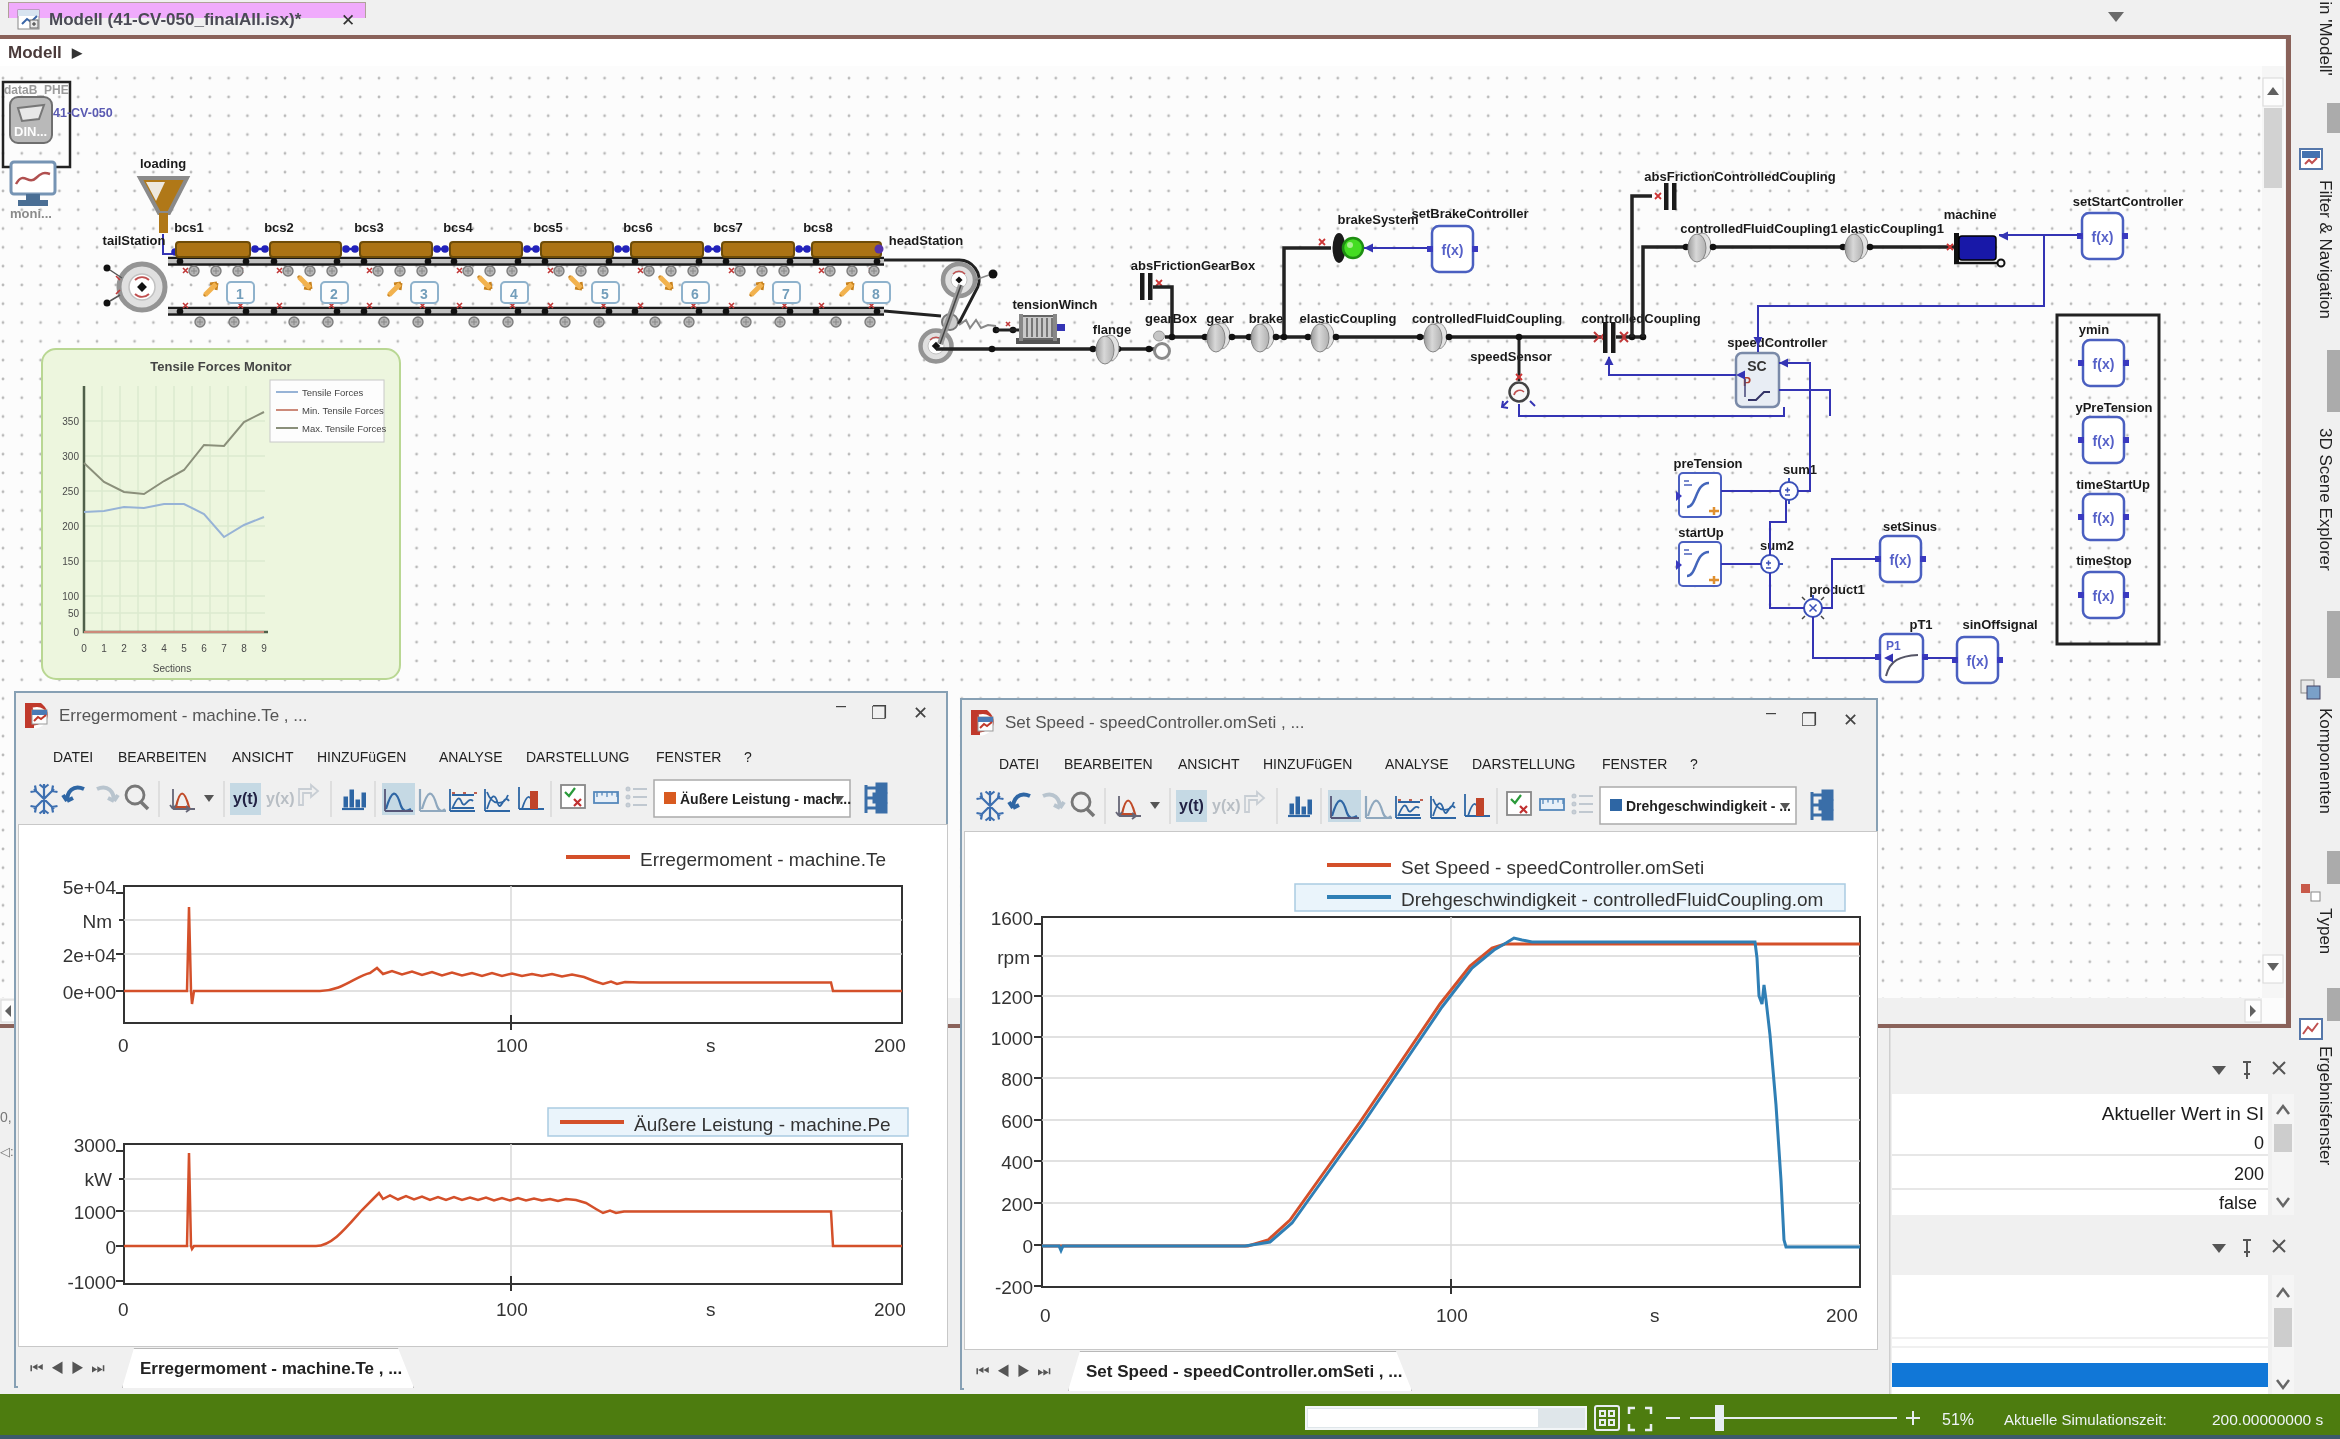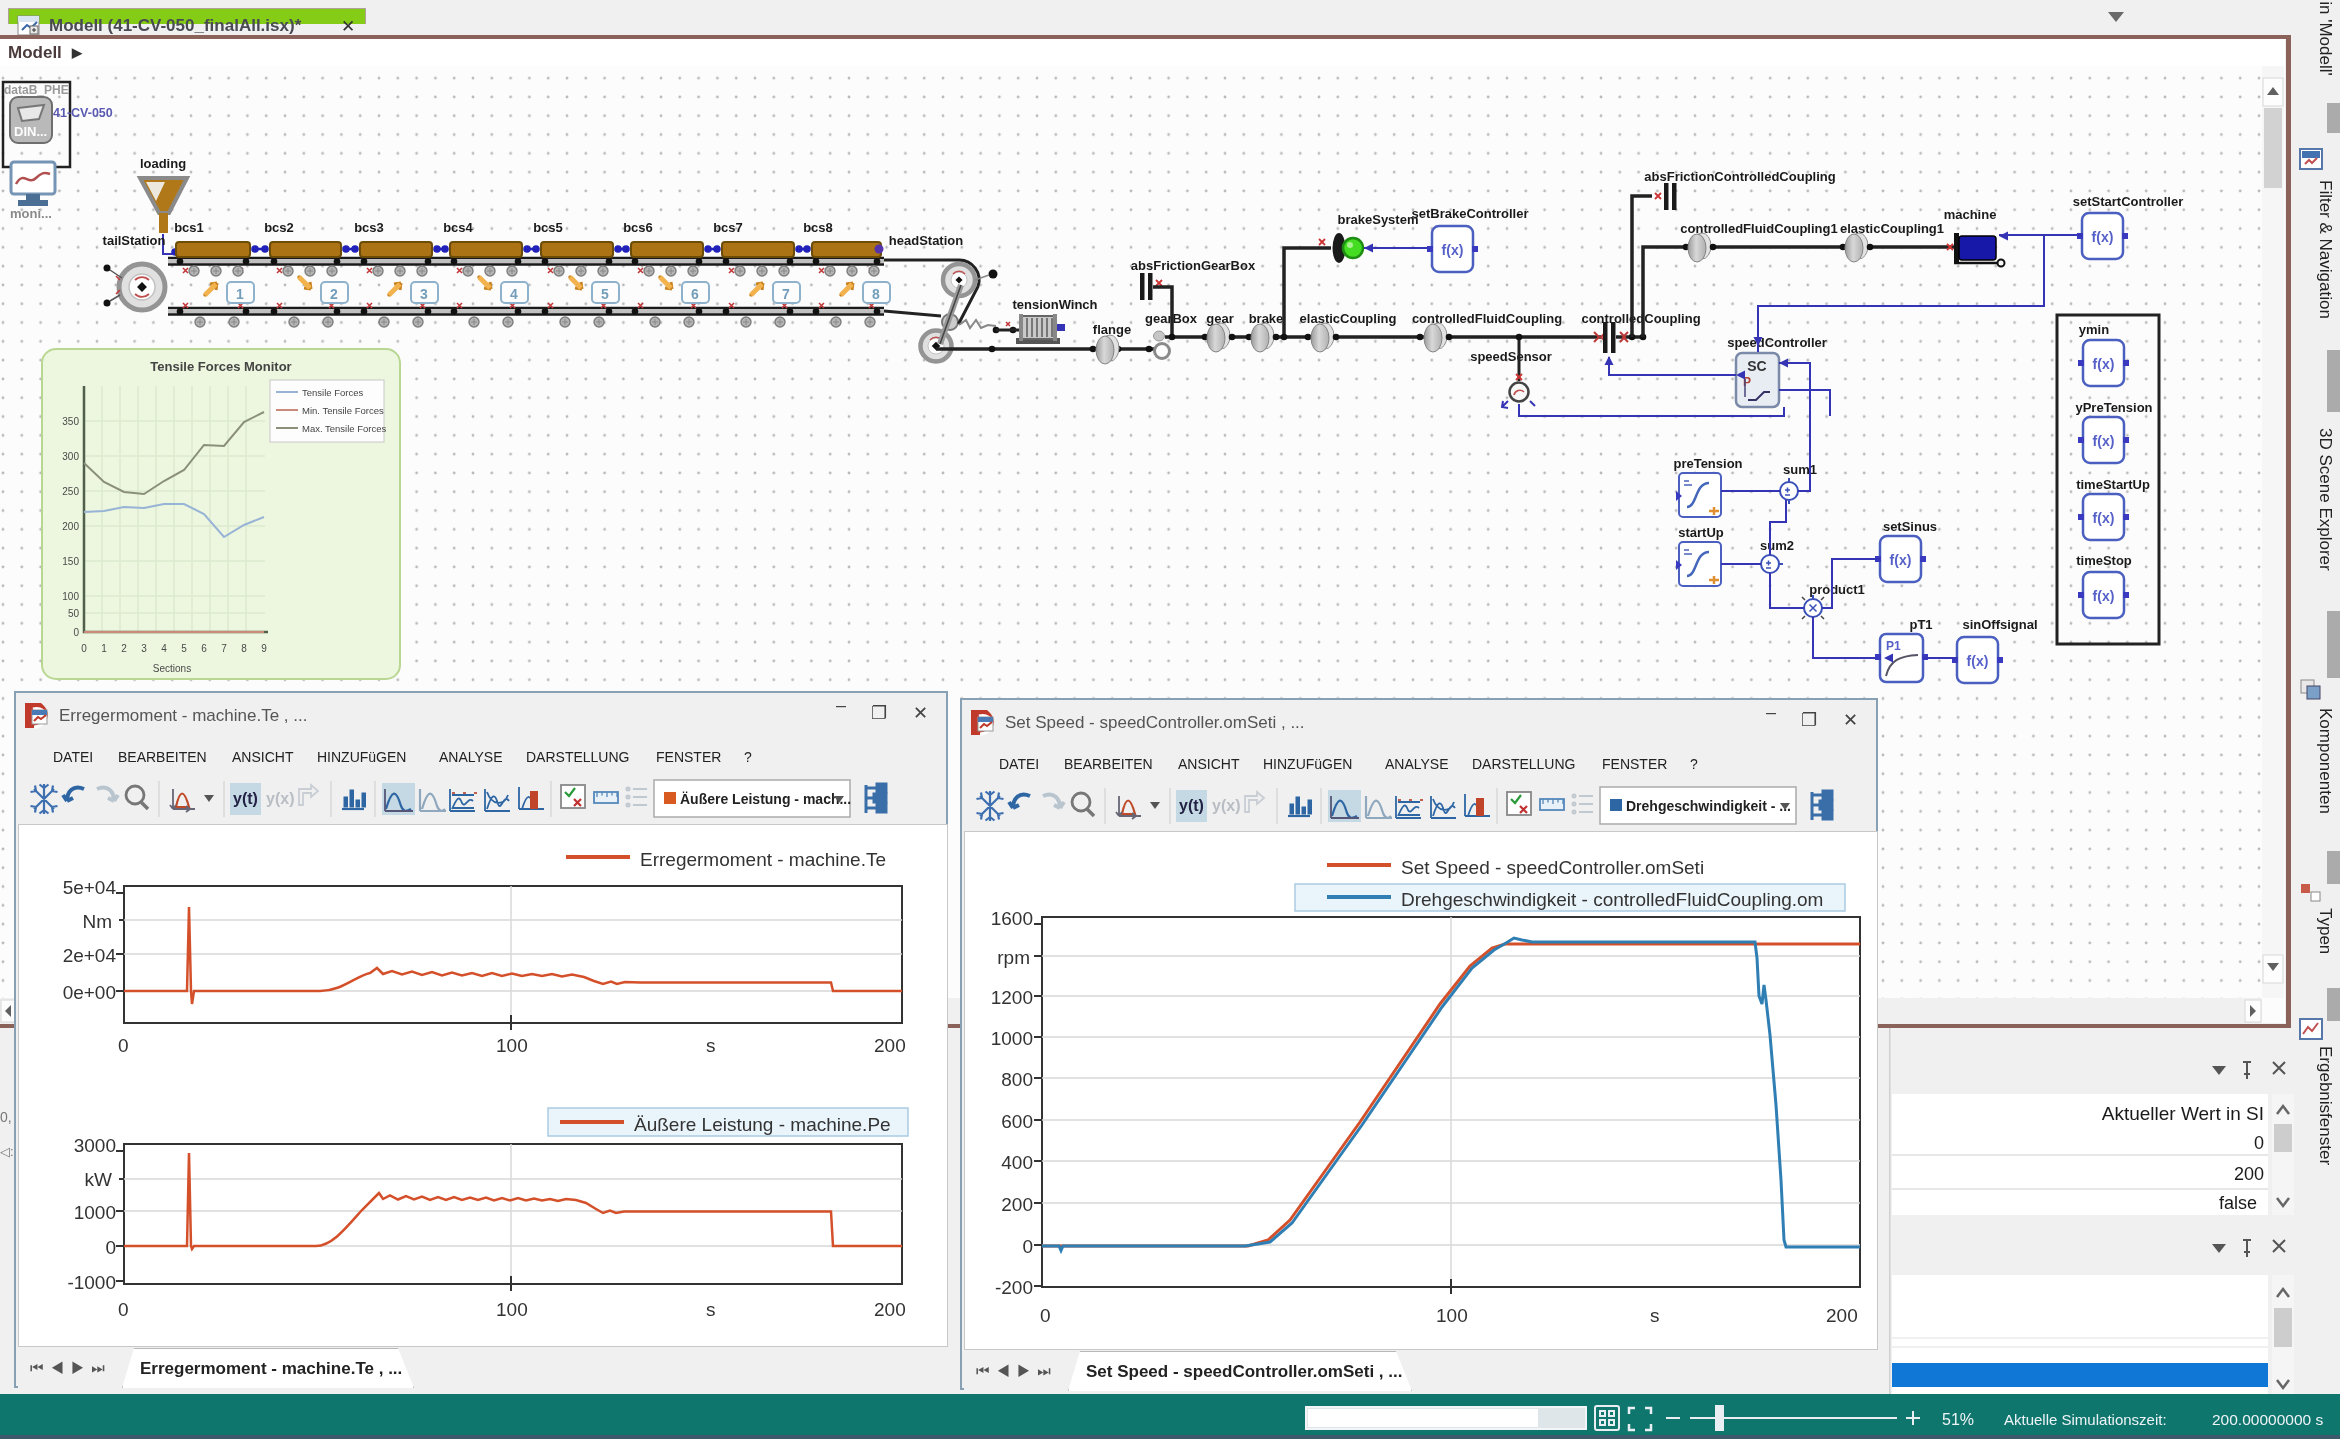--- a/index.html
+++ b/index.html
@@ -1,37 +1,37 @@
 <!DOCTYPE html>
 <html><head>
 <meta charset="utf-8">
 <style>
 * { margin:0; padding:0; box-sizing:border-box; }
 html,body { width:2340px; height:1439px; overflow:hidden; background:#f0f0f0;
   font-family:"Liberation Sans", sans-serif; }
 #page { position:relative; width:2340px; height:1439px; background:#f0f0f0; }
 .abs { position:absolute; }
 
-#toptab { left:8px; top:2px; width:358px; height:16px; background:#84cc16;
+#toptab { left:8px; top:2px; width:358px; height:16px; background:#f0abfc;
   border:1px solid #b0a29a; border-bottom:none; z-index:2;
-  font-size:17px; font-weight:bold; color:#4a4a55; line-height:33px;margin-top:6px; }
+  font-size:17px; font-weight:bold; color:#4a4a55; line-height:33px; }
 #toptab .ttx { position:absolute; left:40px; top:0; }
 #toptab .tclose { position:absolute; left:332px; top:1px; color:#333; font-weight:normal; font-size:17px;}
 #brline { left:0; top:35px; width:2290px; height:4px; background:#8a625a; z-index:2;}
 #crumb { left:0; top:39px; width:2285px; height:27px; background:#fff; z-index:2;
   font-size:17px; font-weight:bold; color:#4a3a3a; line-height:27px; }
 #canvasbg { left:0; top:66px; width:2285px; height:957px; background:#fcfcfc; z-index:1; }
 #cansvg { left:0; top:0; width:2340px; height:1030px; z-index:2; }
 
 #rstrip { left:2291px; top:0; width:49px; height:1394px; background:#f0f0f0; z-index:3; }
 .vtab { position:absolute; left:8px; width:36px; color:#222; font-size:17px;
   writing-mode:vertical-rl; white-space:nowrap; }
 #rborder { left:2286px; top:36px; width:5px; height:992px; background:#8a625a; z-index:3; }
 
-#status { left:0; top:1394px; width:2340px; height:45px; background:#0f766e; z-index:8;
+#status { left:0; top:1394px; width:2340px; height:45px; background:#4d7c0f; z-index:8;
   color:#eef3f6; font-size:23px; }
 #statusline { left:0; top:1435px; width:2340px; height:4px; background:#3c5a6b; z-index:9; }
 
 .pwin { position:absolute; background:#f0f0f0; border:2px solid #87a0b4; z-index:4; }
 .ptitle { position:absolute; left:0; top:0; width:100%; height:46px; background:#f0f0f0;
   font-size:17px; color:#555; }
 .ptitle .ttext { position:absolute; left:43px; top:13px; }
 .pbtn { position:absolute; top:9px; color:#444; font-size:18px; }
 .pmenu { position:absolute; left:0; top:48px; width:100%; height:34px; font-size:14px; color:#222;margin-left:15px; }
 .pmenu span { position:absolute; top:8px; }

